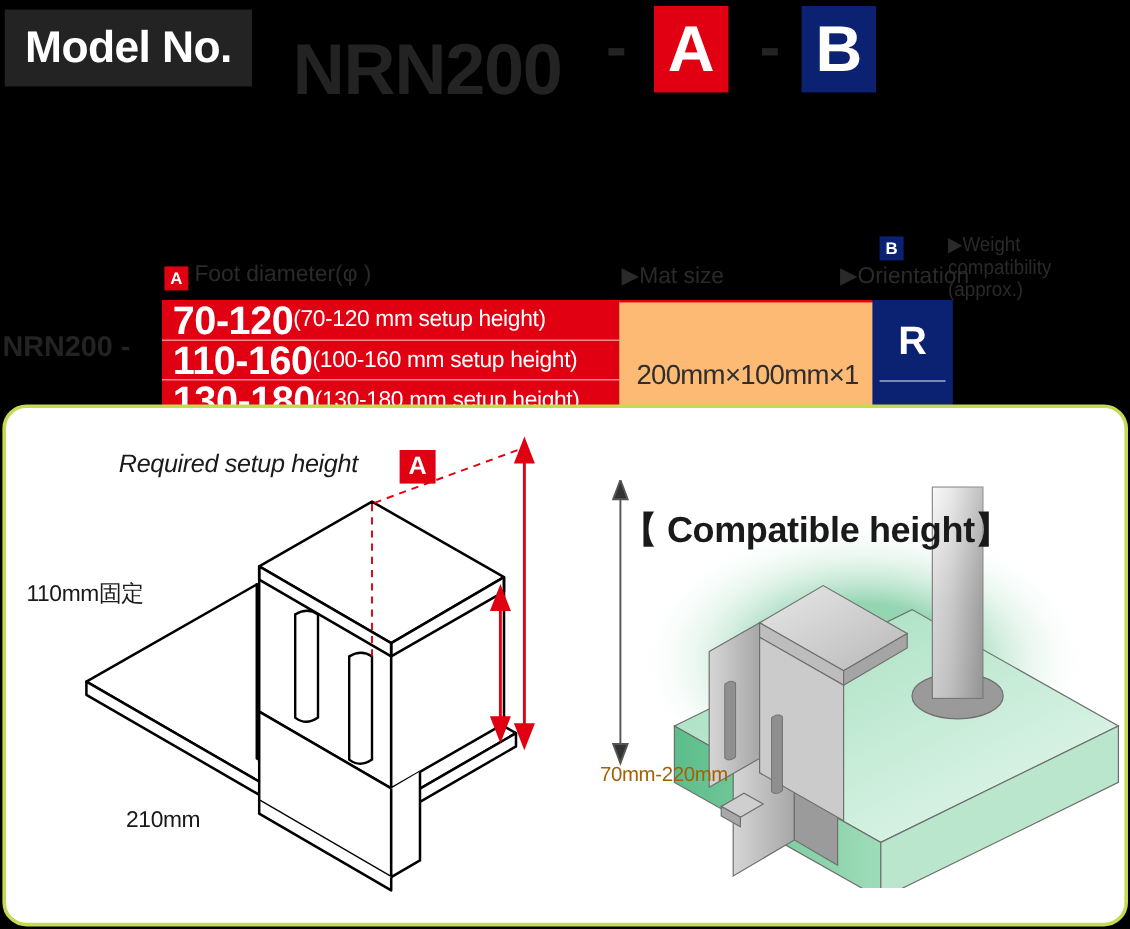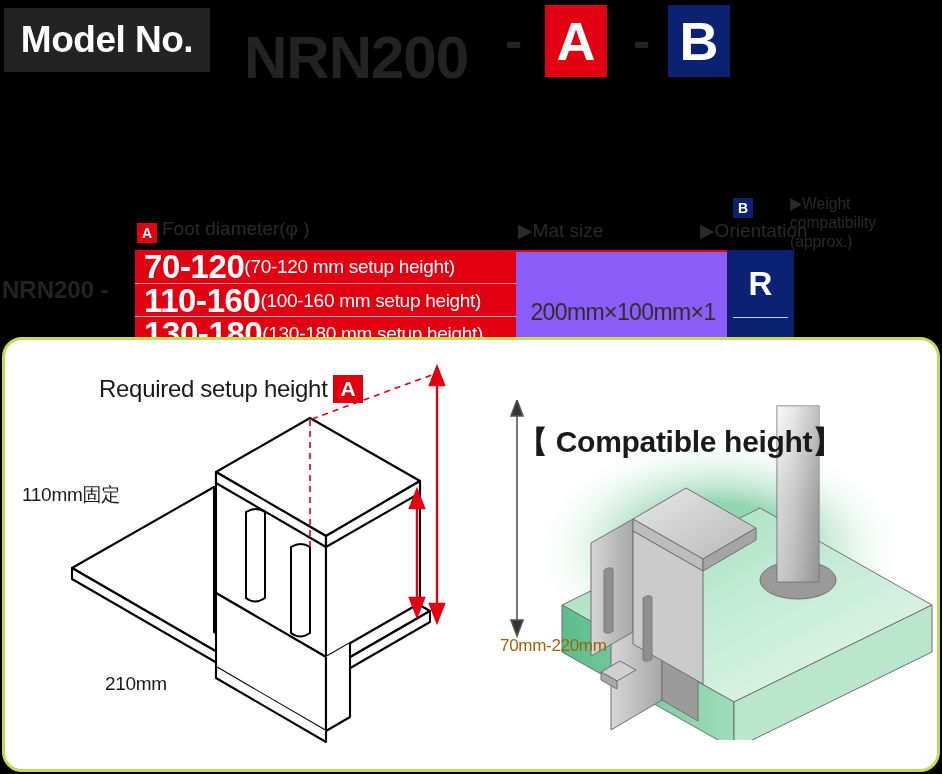--- a/index.html
+++ b/index.html
@@ -154,21 +154,21 @@
     line-height: 33px;
     vertical-align: top;
     letter-spacing: -0.3px;
   }
 
   
   #col-mat {
     position: absolute;
     left: 516px; top: 166px;
     width: 214px; height: 134px;
-    background: #8b5cf6;
+    background: #fdba74;
     border-top: 2px solid #E00012;
     border-bottom: 2px solid #E00012;
     box-sizing: border-box;
   }
   #col-mat-value {
     position: absolute;
     left: 1px; top: 47px;
     width: 212px;
     text-align: center;
     color: #2e2e2e;
@@ -227,23 +227,24 @@
     border-radius: 20px;
     box-sizing: border-box;
     overflow: hidden;
   }
 
   
   #left-title {
     position: absolute;
     left: 99px; top: 375px;
     color: #1a1a1a;
-    font-size: 24px;
+    font-size: 21px;
     white-space: nowrap;
     letter-spacing: -0.3px;
+    font-style: italic;
   }
   #left-title-badge {
     position: absolute;
     left: 333px; top: 375px;
     width: 30px; height: 28px;
     background: #E00012;
     color: #ffffff;
     font-size: 21px;
     font-weight: bold;
     text-align: center;

